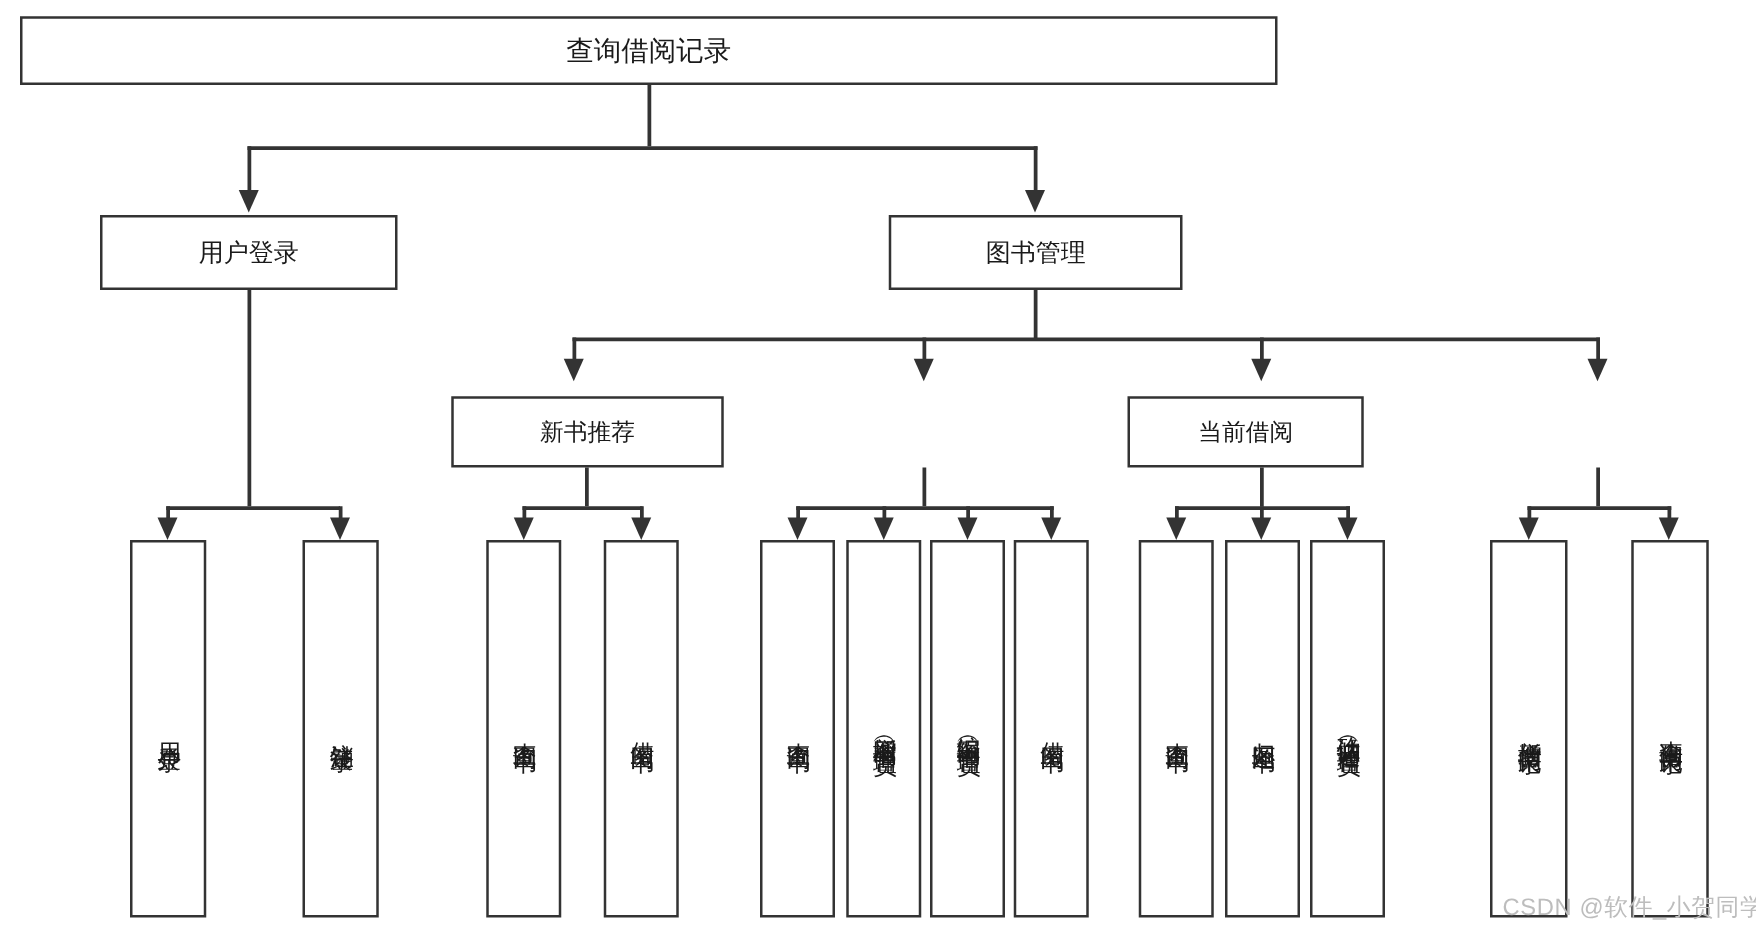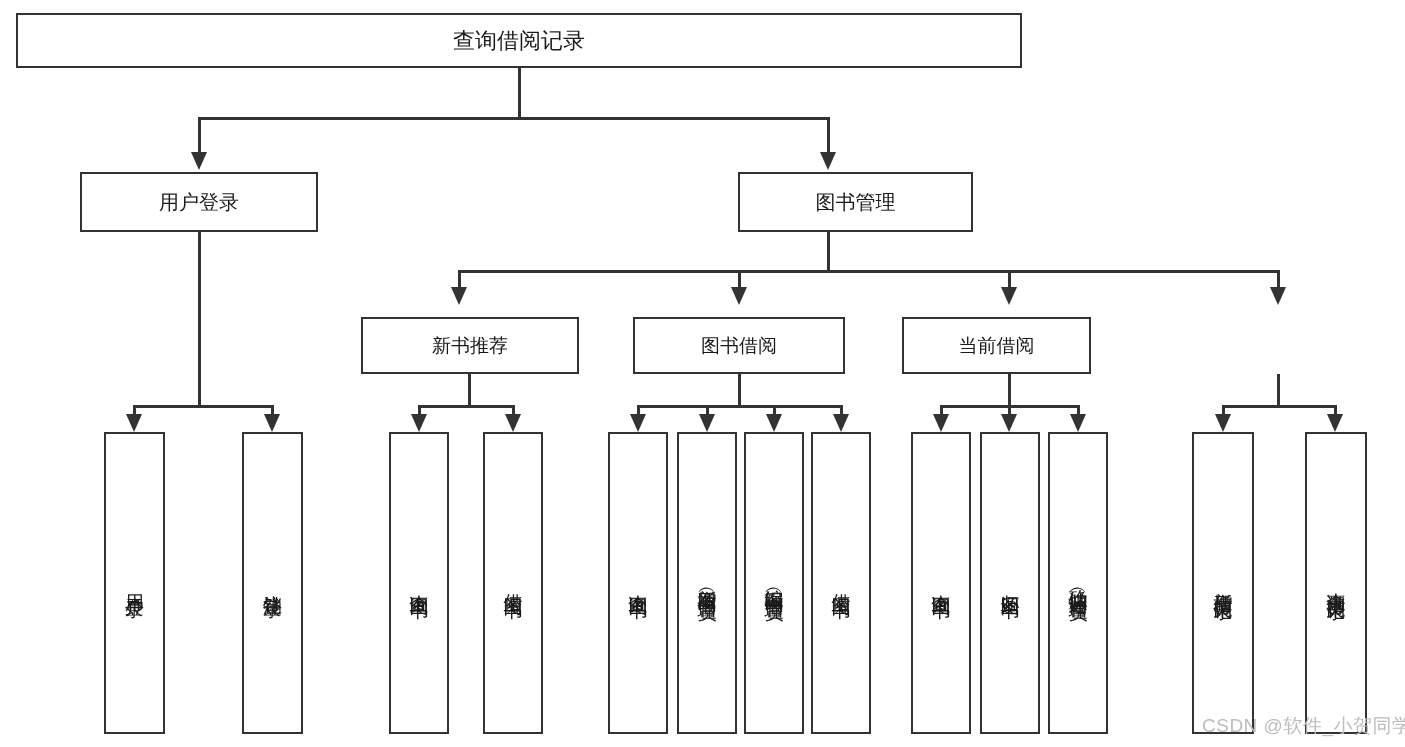--- a/index.html
+++ b/index.html
@@ -95,21 +95,21 @@
   <div class="hline" style="left:198px; top:117px; width:632px; height:3px;"></div>
 
   <div class="vline" style="left:198px; top:117px; width:3px; height:37px;"></div>
   <div class="arrow" style="left:191px; top:152px;"></div>
   <div class="vline" style="left:827px; top:117px; width:3px; height:37px;"></div>
   <div class="arrow" style="left:820px; top:152px;"></div>
 
   <div class="node lvl2" style="left:80px; top:172px; width:238px; height:60px;">
     <span>用户登录</span>
   </div>
-  <div class="node lvl2" style="left:738px; top:172px; width:235px; height:60px;">
+  <div class="node lvl2" style="left:711px; top:172px; width:235px; height:60px;">
     <span>图书管理</span>
   </div>
 
   <div class="vline" style="left:198px; top:232px; width:3px; height:173px;"></div>
   <div class="hline" style="left:133px; top:405px; width:139px; height:3px;"></div>
   <div class="vline" style="left:133px; top:405px; width:3px; height:12px;"></div>
   <div class="arrow" style="left:126px; top:414px;"></div>
   <div class="vline" style="left:271px; top:405px; width:3px; height:12px;"></div>
   <div class="arrow" style="left:264px; top:414px;"></div>
 
@@ -127,23 +127,20 @@
   <div class="arrow" style="left:451px; top:287px;"></div>
   <div class="vline" style="left:738px; top:270px; width:3px; height:20px;"></div>
   <div class="arrow" style="left:731px; top:287px;"></div>
   <div class="vline" style="left:1008px; top:270px; width:3px; height:20px;"></div>
   <div class="arrow" style="left:1001px; top:287px;"></div>
   <div class="vline" style="left:1277px; top:270px; width:3px; height:20px;"></div>
   <div class="arrow" style="left:1270px; top:287px;"></div>
 
   <div class="node lvl3" style="left:361px; top:317px; width:218px; height:57px;">
     <span>新书推荐</span>
-  </div>
-  <div class="node lvl3" style="left:633px; top:317px; width:212px; height:57px;">
-    <span>图书借阅</span>
   </div>
   <div class="node lvl3" style="left:902px; top:317px; width:189px; height:57px;">
     <span>当前借阅</span>
   </div>
 
   <div class="vline" style="left:468px; top:374px; width:3px; height:31px;"></div>
   <div class="hline" style="left:418px; top:405px; width:96px; height:3px;"></div>
   <div class="vline" style="left:418px; top:405px; width:3px; height:12px;"></div>
   <div class="arrow" style="left:411px; top:414px;"></div>
   <div class="vline" style="left:512px; top:405px; width:3px; height:12px;"></div>

